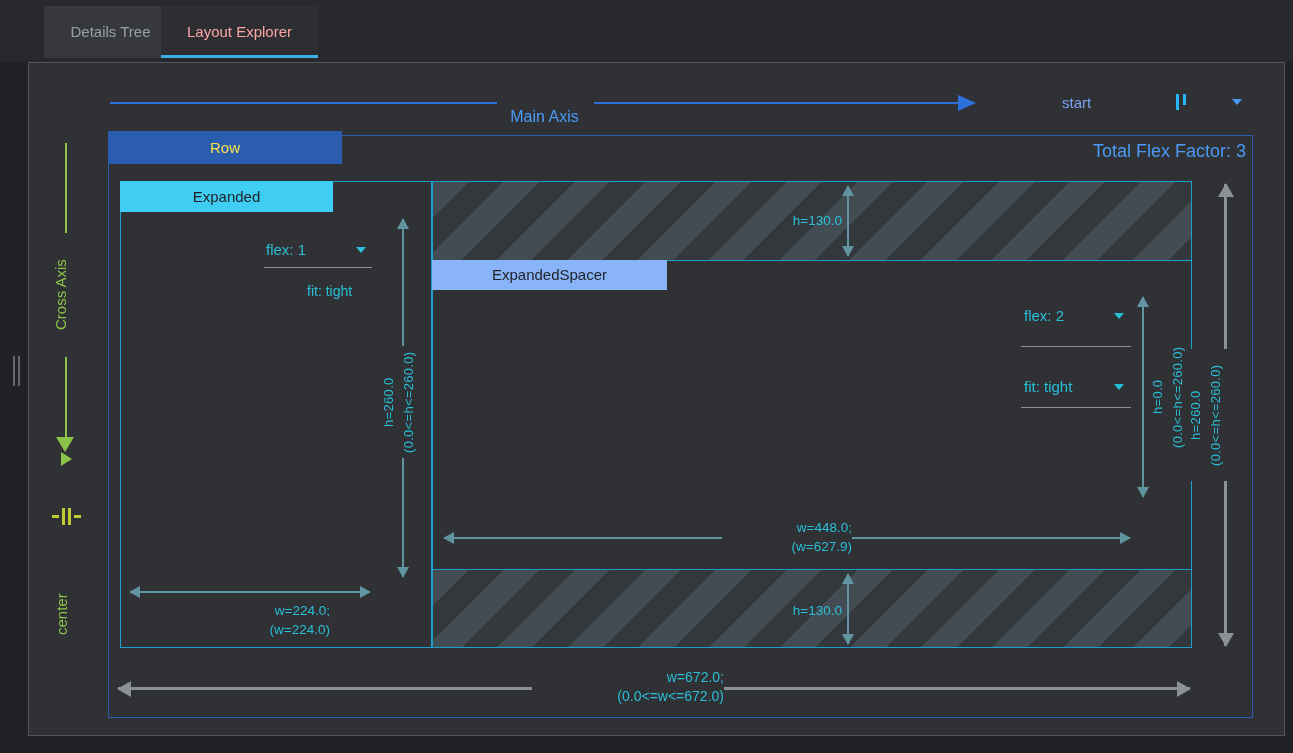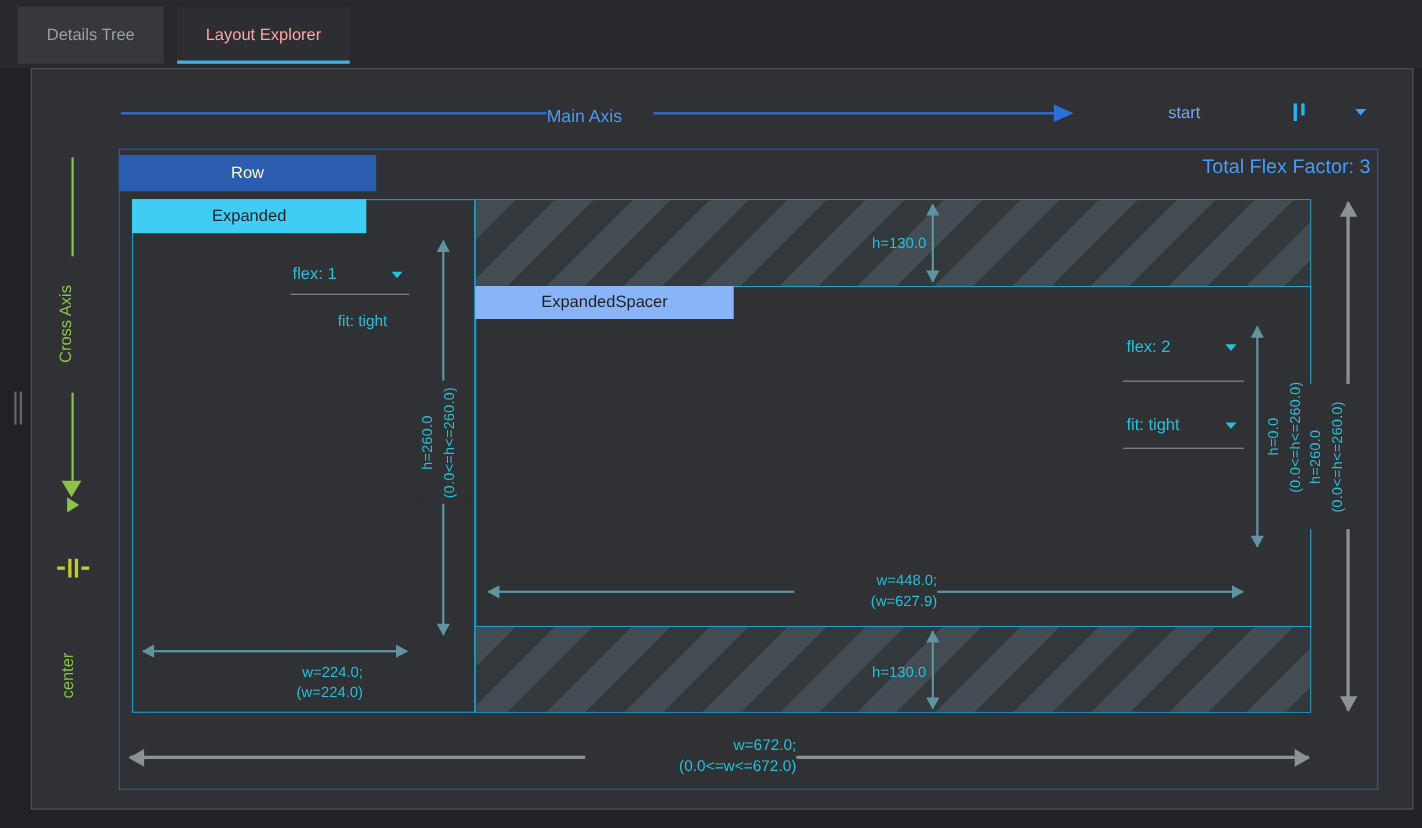--- a/index.html
+++ b/index.html
@@ -2,21 +2,21 @@
 <html><head>
 <meta charset="utf-8">
 <style>
   *{box-sizing:border-box;margin:0;padding:0}
   body{margin:0;background:#17181a}
   .page{position:relative;width:1293px;height:753px;background:#202225;font-family:"Liberation Sans",sans-serif;overflow:hidden}
 
   
   .tabbar{position:absolute;left:0;top:0;width:100%;height:62px;background:#28292d}
   .tab{position:absolute;top:6px;height:52px;line-height:52px;text-align:center;font-size:15px;cursor:pointer}
-  .tab-details{left:16px;width:133px;background:#36383c;color:#9aa0a6}
+  .tab-details{left:44px;width:133px;background:#36383c;color:#9aa0a6}
   .tab-layout{left:161px;width:157px;background:#2c2e32;color:#fca5a5}
   .tab-underline{position:absolute;left:0;bottom:0;width:100%;height:3px;background:#3bb1e8}
 
   
   .panel{position:absolute;left:28px;top:62px;width:1257px;height:674px;background:#2f3134;border:1px solid #515459}
 
   
   .ah{--c:#5f94a0;position:absolute;height:2px;background:var(--c)}
   .ah::before{content:"";position:absolute;left:-1px;top:50%;margin-top:-6px;border-top:6px solid transparent;border-bottom:6px solid transparent;border-right:11px solid var(--c)}
   .ah::after{content:"";position:absolute;right:-1px;top:50%;margin-top:-6px;border-top:6px solid transparent;border-bottom:6px solid transparent;border-left:11px solid var(--c)}
@@ -36,21 +36,21 @@
   .vlabel span{display:block}
   .hlabel{position:absolute;color:#29bfd8;font-size:13.5px;line-height:19px;text-align:right}
   .hlabel span{display:block}
   .bg{background:#2f3134}
 
   
   .wbox{position:absolute;border:1px solid #1d9fcb}
   .whead{position:absolute;text-align:center;font-size:15px;color:#1d2125;cursor:pointer}
 
   .row-box{position:absolute;left:108px;top:135px;width:1145px;height:583px;border:1px solid #2a5db0}
-  .row-head{left:108px;top:141px;width:234px;height:33px;line-height:33px;background:#2a5db0;color:#fef9c3}
+  .row-head{left:108px;top:131px;width:234px;height:33px;line-height:33px;background:#2a5db0;color:#fde047}
   .row-flex{position:absolute;left:880px;top:141px;width:366px;text-align:right;font-size:18px;color:#4a9af5}
 
   .exp-box{left:120px;top:181px;width:312px;height:467px}
   .exp-head{left:120px;top:181px;width:213px;height:31px;line-height:31px;background:#40cdf4}
 
   .zone-box{left:432px;top:181px;width:760px;height:467px}
   .stripes{position:absolute;background:repeating-linear-gradient(135deg,#434c53 0 25px,#33383c 25px 50px)}
   .stripes-top{left:433px;top:182px;width:758px;height:78px}
   .stripes-bottom{left:433px;top:570px;width:758px;height:77px}
 
@@ -58,21 +58,21 @@
   .sp-head{left:432px;top:260px;width:235px;height:30px;line-height:30px;background:#8ab4f8}
 
   
   .ctrl{position:absolute;display:flex;align-items:center;justify-content:space-between;color:#29bfd8;font-size:15px;cursor:pointer}
   .caret{width:0;height:0;border-left:5px solid transparent;border-right:5px solid transparent;border-top:6px solid currentColor}
   .ctrl-line{position:absolute;height:1px;background:#8b9196}
   .fit-plain{position:absolute;color:#29bfd8;font-size:14px}
 
   
   .ma-line{position:absolute;height:2px;background:#2d6fdb}
-  .ma-text{position:absolute;left:497px;top:98px;width:95px;font-size:16px;color:#4a9af5}
+  .ma-text{position:absolute;left:497px;top:108px;width:95px;text-align:center;font-size:16px;color:#4a9af5}
   .ma-head{position:absolute;left:958px;top:95px;width:0;height:0;border-top:8px solid transparent;border-bottom:8px solid transparent;border-left:18px solid #2d6fdb}
   .ma-start{position:absolute;left:1062px;top:94px;font-size:15px;color:#7aa3f2;cursor:pointer}
   .ma-icon{position:absolute;left:1174px;top:93px;width:16px;height:18px;cursor:pointer}
   .ma-icon i{position:absolute;background:#29b6f6}
   .ma-caret{position:absolute;left:1232px;top:99px;width:0;height:0;border-left:5px solid transparent;border-right:5px solid transparent;border-top:6px solid #4a9af5;cursor:pointer}
 
   
   .ca-line{position:absolute;left:65px;width:2px;background:#8bc34a}
   .ca-text{position:absolute;left:52px;top:235px;width:28px;height:120px;writing-mode:vertical-rl;transform:rotate(180deg);text-align:center;font-size:15px;color:#8bc34a}
   .ca-head{position:absolute;left:56px;top:437px;width:0;height:0;border-left:9px solid transparent;border-right:9px solid transparent;border-top:15px solid #8bc34a}

